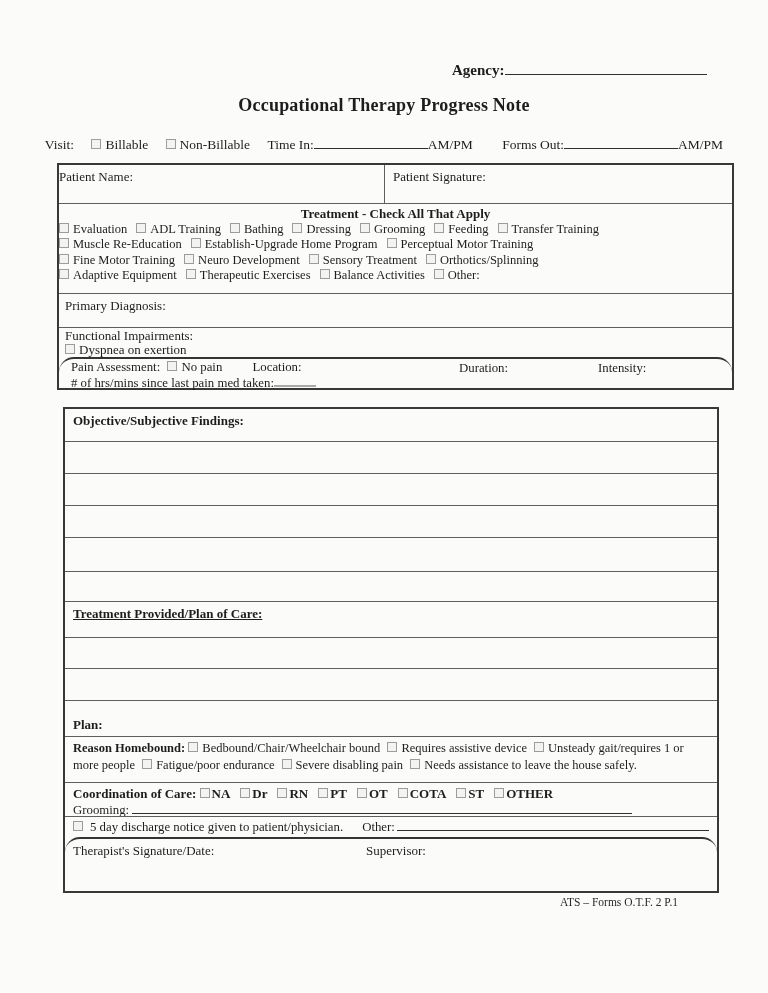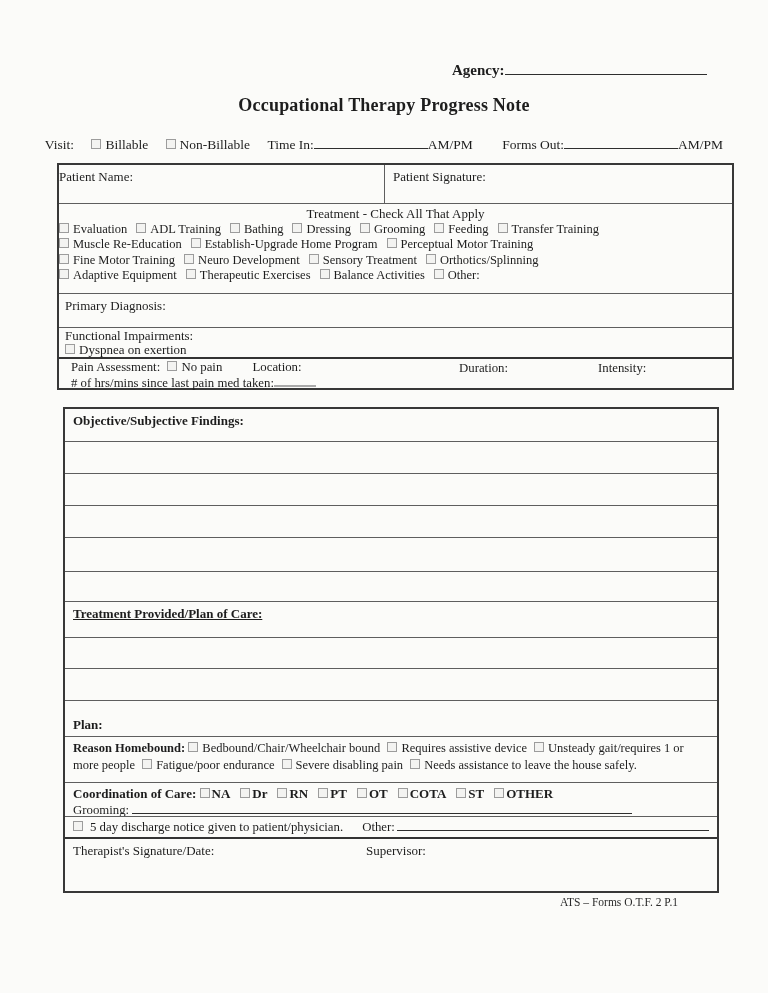--- a/index.html
+++ b/index.html
@@ -27,28 +27,28 @@
   .visit{position:absolute; top:137px; left:0; width:100%; text-align:center; font-size:13.5px; white-space:nowrap;}
   .visit .seg{margin-left:14px;}
   .visit .ul{width:114px;}
 
   
   .box{position:absolute; box-sizing:border-box; border:2px solid #383838; font-size:13px; background:transparent;}
   .box1{left:57px; top:163px; width:677px; height:227px;}
   .box2{left:63px; top:407px; width:656px; height:486px;}
   .row{box-sizing:border-box; border-top:1px solid #5e5e5e; position:relative;}
   .row.first{border-top:none;}
-  .row.thick{border-top:2px solid #333;}
+  .row.thick{border-top:2px solid #333;border-radius:15px;}
 
   
   .r-name{height:38px; display:flex;}
   .r-name .cell1{width:326px; border-right:1px solid #5e5e5e; padding:4px 0; box-sizing:border-box;}
   .r-name .cell2{flex:1; padding:4px 8px;}
   .r-treat{height:90px; font-size:12.5px; line-height:15.6px;}
-  .r-treat .thead{text-align:center; font-weight:normal; font-size:13px; padding-top:2px;}
+  .r-treat .thead{text-align:center; font-weight:bold; font-size:13px; padding-top:2px;}
   .r-treat .tline{}
   .r-diag{height:34px; padding:4px 6px;}
   .r-func{height:30px; padding:1px 6px; line-height:14px;}
   .r-pain{height:31px; padding:1px 0 0 12px; line-height:14.5px; font-size:12.8px;}
   .r-pain .loc{margin-left:18px;}
   .r-pain .dur{position:absolute; left:400px; top:2px;}
   .r-pain .inten{position:absolute; left:539px; top:2px;}
 
   
   .h32{height:32px;} .h34{height:34px;} .h30{height:30px;} .h36{height:36px;text-decoration:underline;}

